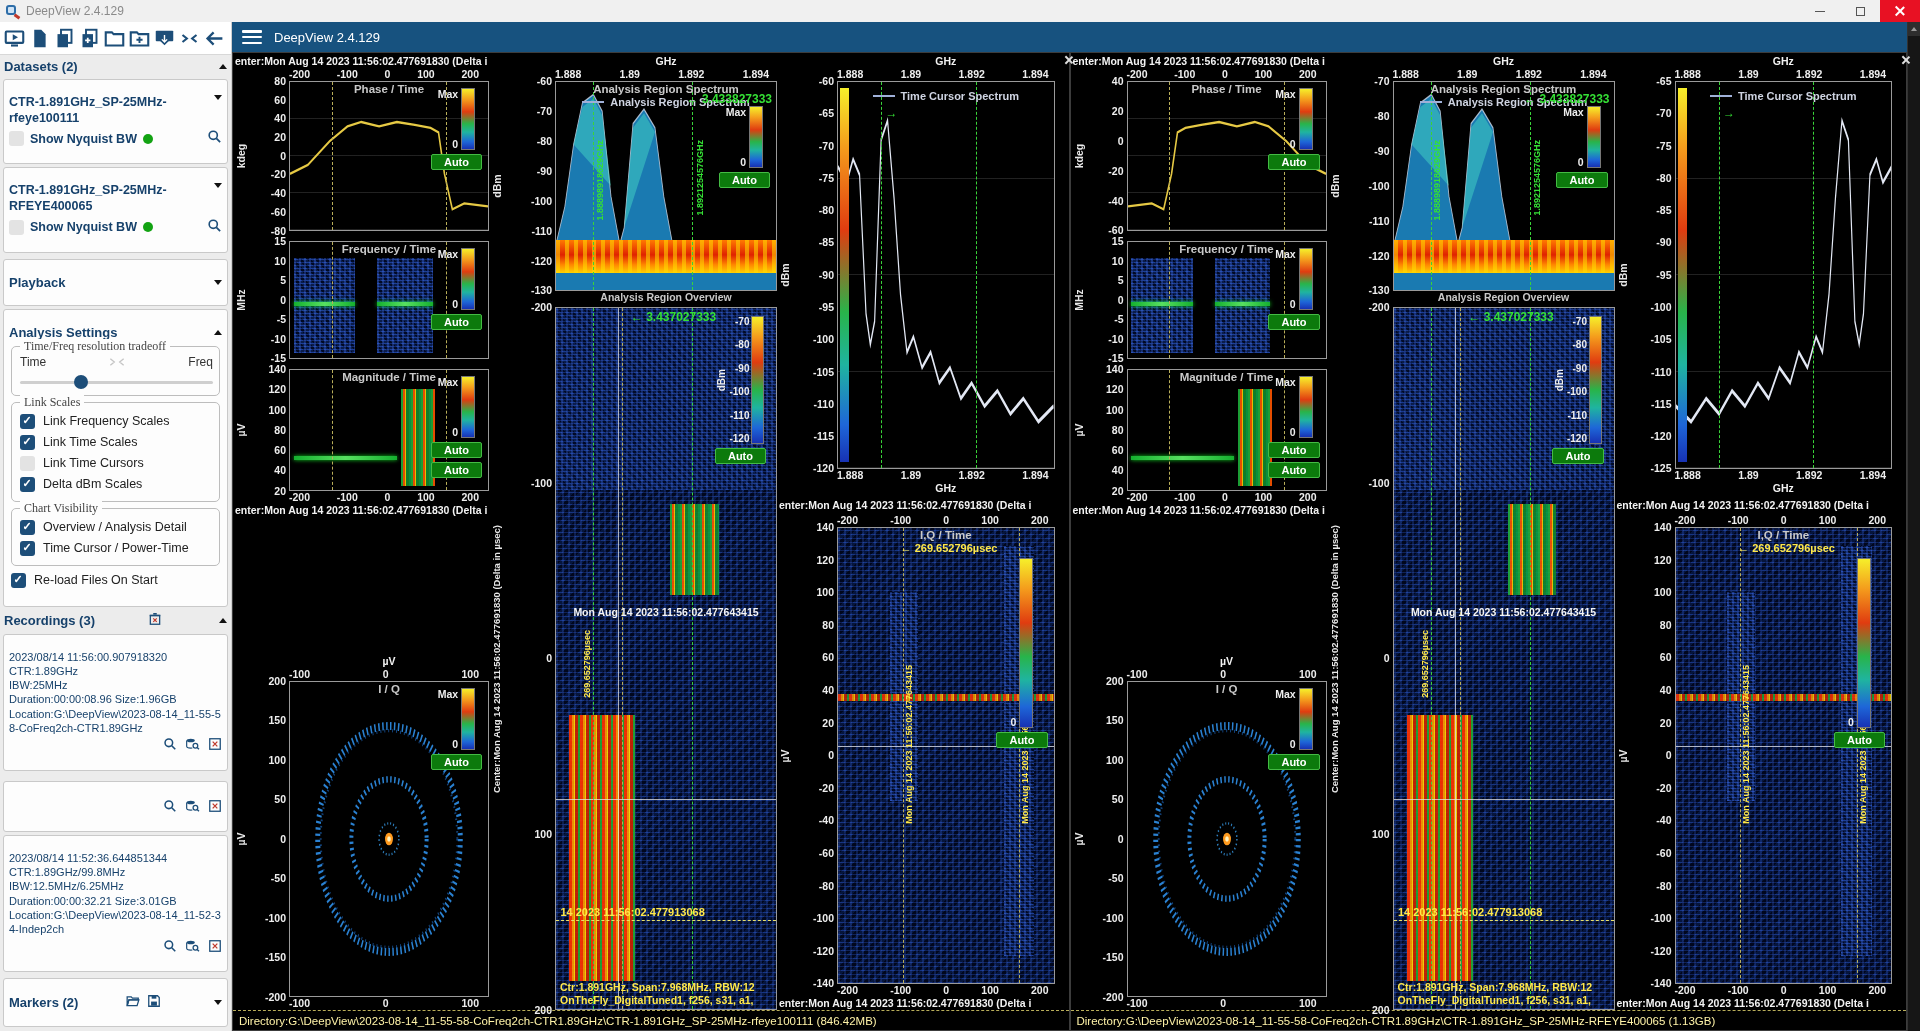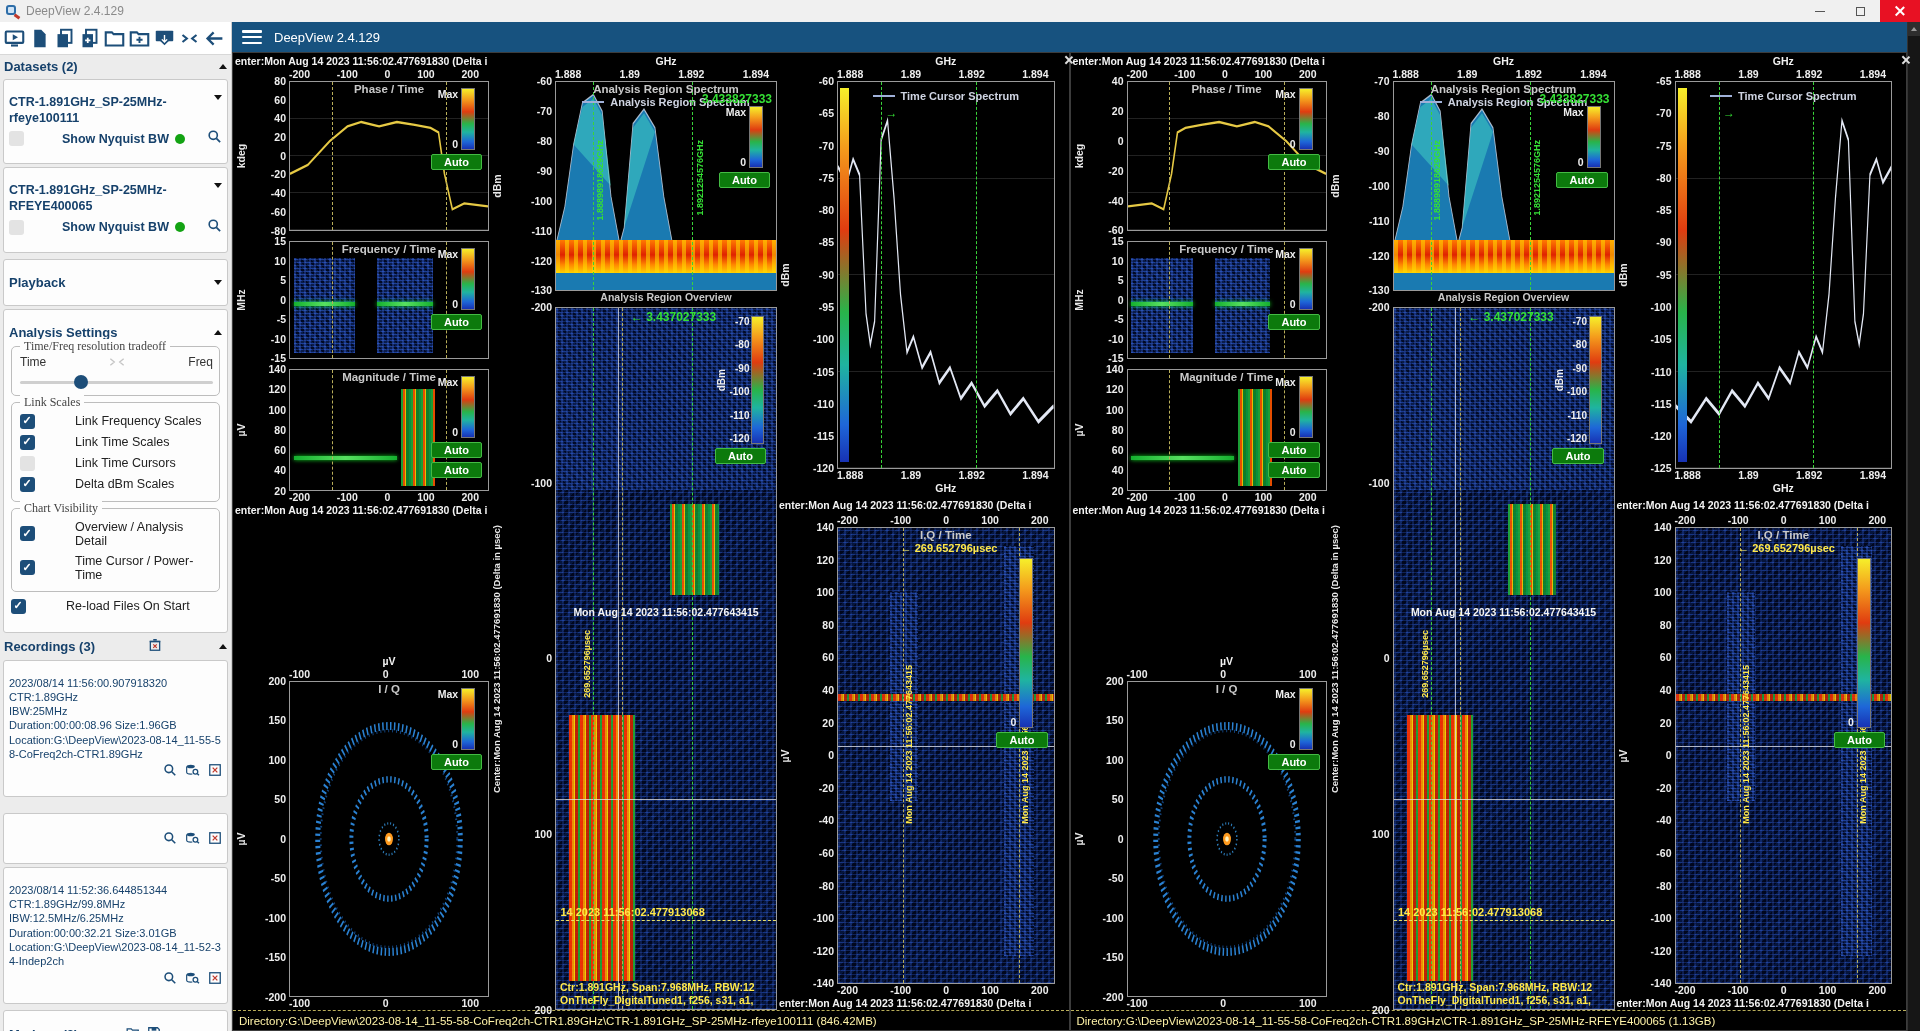--- a/index.html
+++ b/index.html
@@ -33,21 +33,21 @@
 
   .card { background:#fdfdfd; border:1px solid #c9c9c9; border-radius:3px; padding:15px 5px; }
   .sec-head { display:flex; align-items:center; font-weight:bold; color:#16416b; font-size:13px; padding:2px 1px; }
   .caret { width:0; height:0; margin-left:auto; border-left:4px solid transparent; border-right:4px solid transparent; }
   .caret.up { border-bottom:5px solid #111; } .caret.down { border-top:5px solid #111; }
   .ds-name { font-weight:bold; color:#16416b; font-size:12.5px; line-height:1.25; display:flex; }
   .ds-row { display:flex; align-items:center; gap:6px; margin-top:3px; }
   .cb { width:15px; height:15px; border-radius:3px; background:#e3e3e3; flex:0 0 auto; position:relative; }
   .cb.on { background:#1d4e79; }
   .cb.on::after { content:"✓"; position:absolute; left:2.5px; top:0.5px; color:#fff; font-size:11px; font-weight:bold; }
-  .cb-label { color:#16416b; font-size:12.5px; font-weight:bold;margin-left:32px; }
+  .cb-label { color:#16416b; font-size:12.5px; font-weight:bold; }
   .green-dot { width:10px; height:10px; border-radius:50%; background:#13a313; }
   .mag-ico { margin-left:auto; }
   .group { border:1px solid #bdbdbd; border-radius:5px; margin:6px 2px 4px 2px; padding:8px 6px 6px 8px; position:relative; }
   .group-title { position:absolute; top:-8px; left:8px; background:#fdfdfd; padding:0 4px; color:#444; font-size:12px;font-family:Liberation Serif, serif; }
   .slider-row { display:flex; align-items:center; color:#333; font-size:12px; justify-content:space-between; }
   .slider { margin-top:6px; position:relative; height:14px; }
   .slider .track { position:absolute; left:0; right:0; top:6px; height:3px; background:#cfcfcf; border-radius:2px; }
   .slider .thumb { position:absolute; left:28%; top:0px; width:14px; height:14px; border-radius:50%; background:#1d4e79; }
   .checkrow { display:flex; align-items:center; gap:8px; padding:3px 0; }
   .checkrow .cb-label { font-weight:normal; color:#222; font-size:12.5px; }
@@ -335,21 +335,21 @@
         <div class="sec-head">
           <span>Recordings (3)</span>
           <span style="margin-left:auto;margin-right:4px"><svg width="14" height="14" viewBox="0 0 24 24">
                 <rect x="4" y="6" width="16" height="15" fill="none" stroke="#1d4e79" stroke-width="2.2"></rect>
                 <path d="M3 6h18M9 3h6" stroke="#1d4e79" stroke-width="2.2"></path>
                 <path d="M9 11l6 6M15 11l-6 6" stroke="#c0392b" stroke-width="2"></path>
               </svg></span>
           <i class="caret up"></i>
         </div>
         <div>
-          <div class="card rec-card" style="margin-bottom:16px">
+          <div class="card rec-card" style="margin-bottom:10px">
             <div>
                 <div class="rec-line">2023/08/14 11:56:00.907918320</div>
                 <div class="rec-line">CTR:1.89GHz</div>
                 <div class="rec-line">IBW:25MHz</div>
                 <div class="rec-line">Duration:00:00:08.96 Size:1.96GB</div>
                 <div class="rec-line">Location:G:\DeepView\2023-08-14_11-55-58-CoFreq2ch-CTR1.89GHz</div>
               </div>
             <div class="rec-icons">
               <span><svg width="14" height="14" viewBox="0 0 24 24">
                     <circle cx="10" cy="10" r="6.5" fill="none" stroke="#1d4e79" stroke-width="2.6"></circle>

